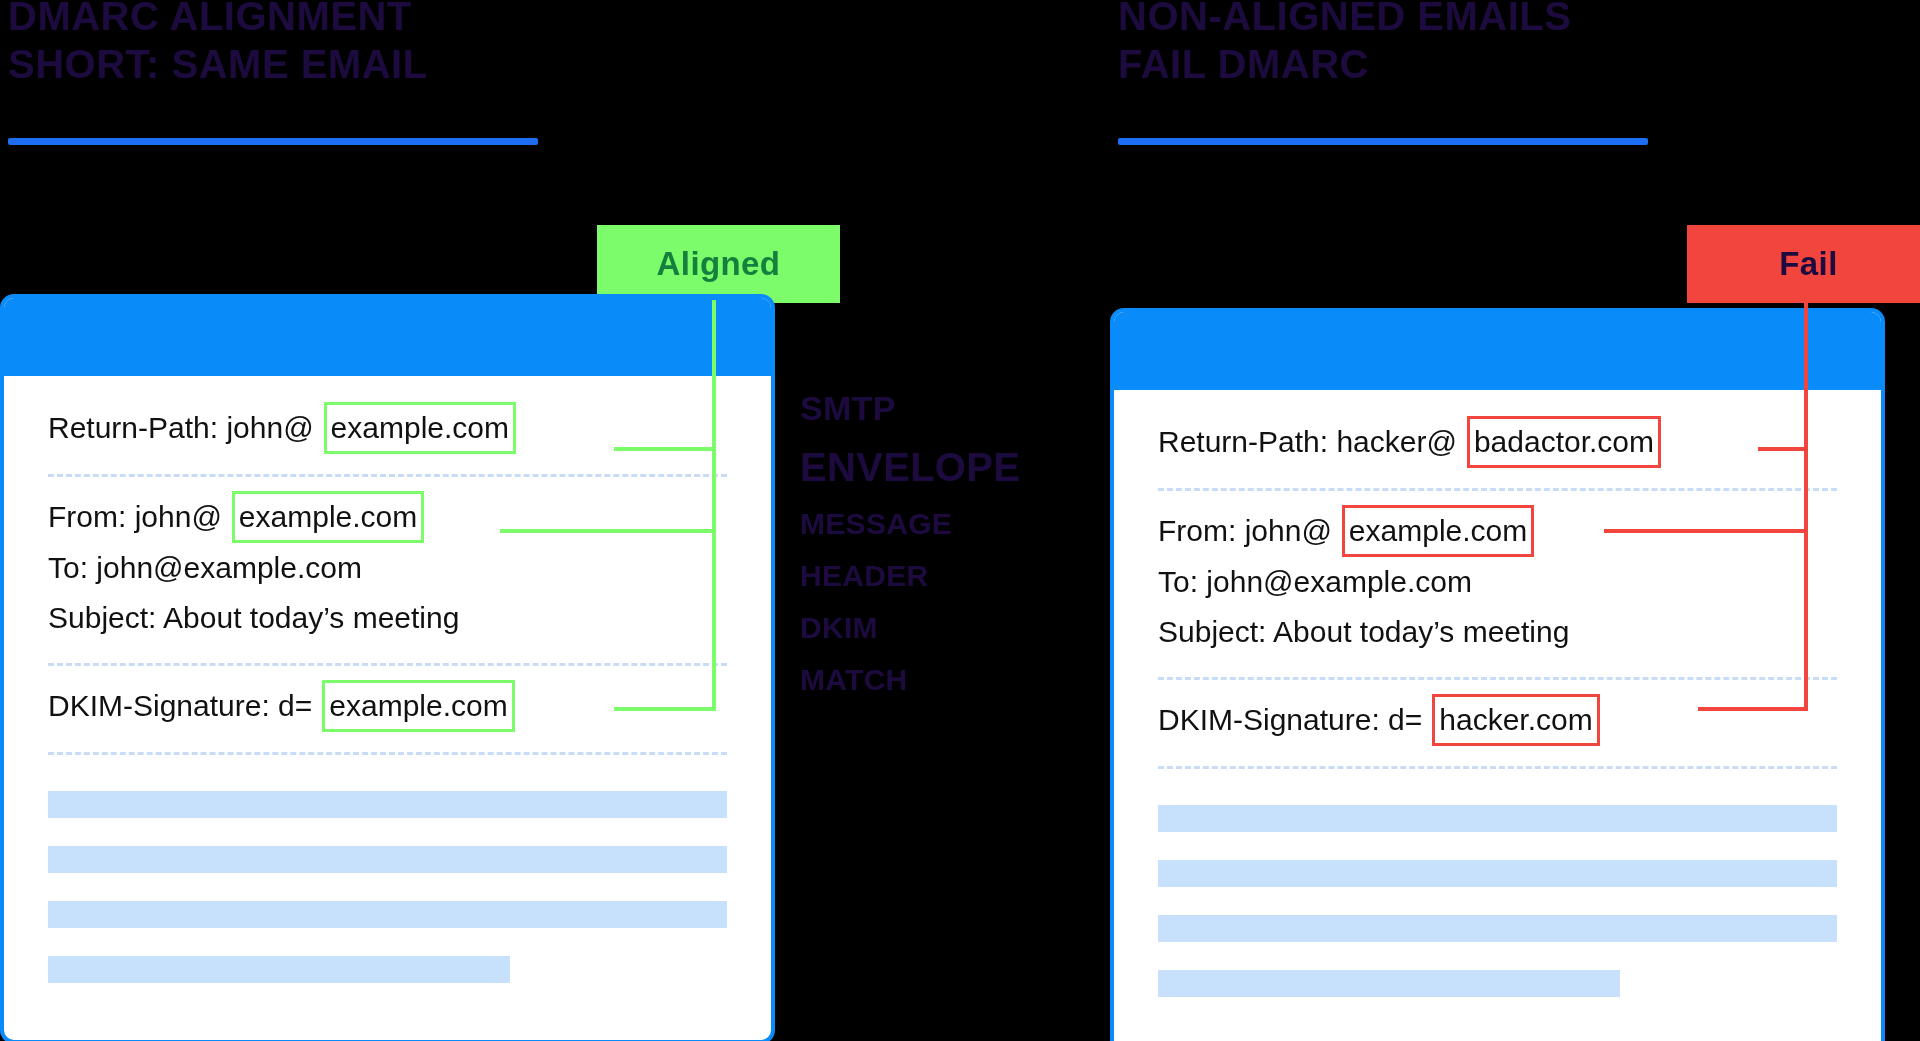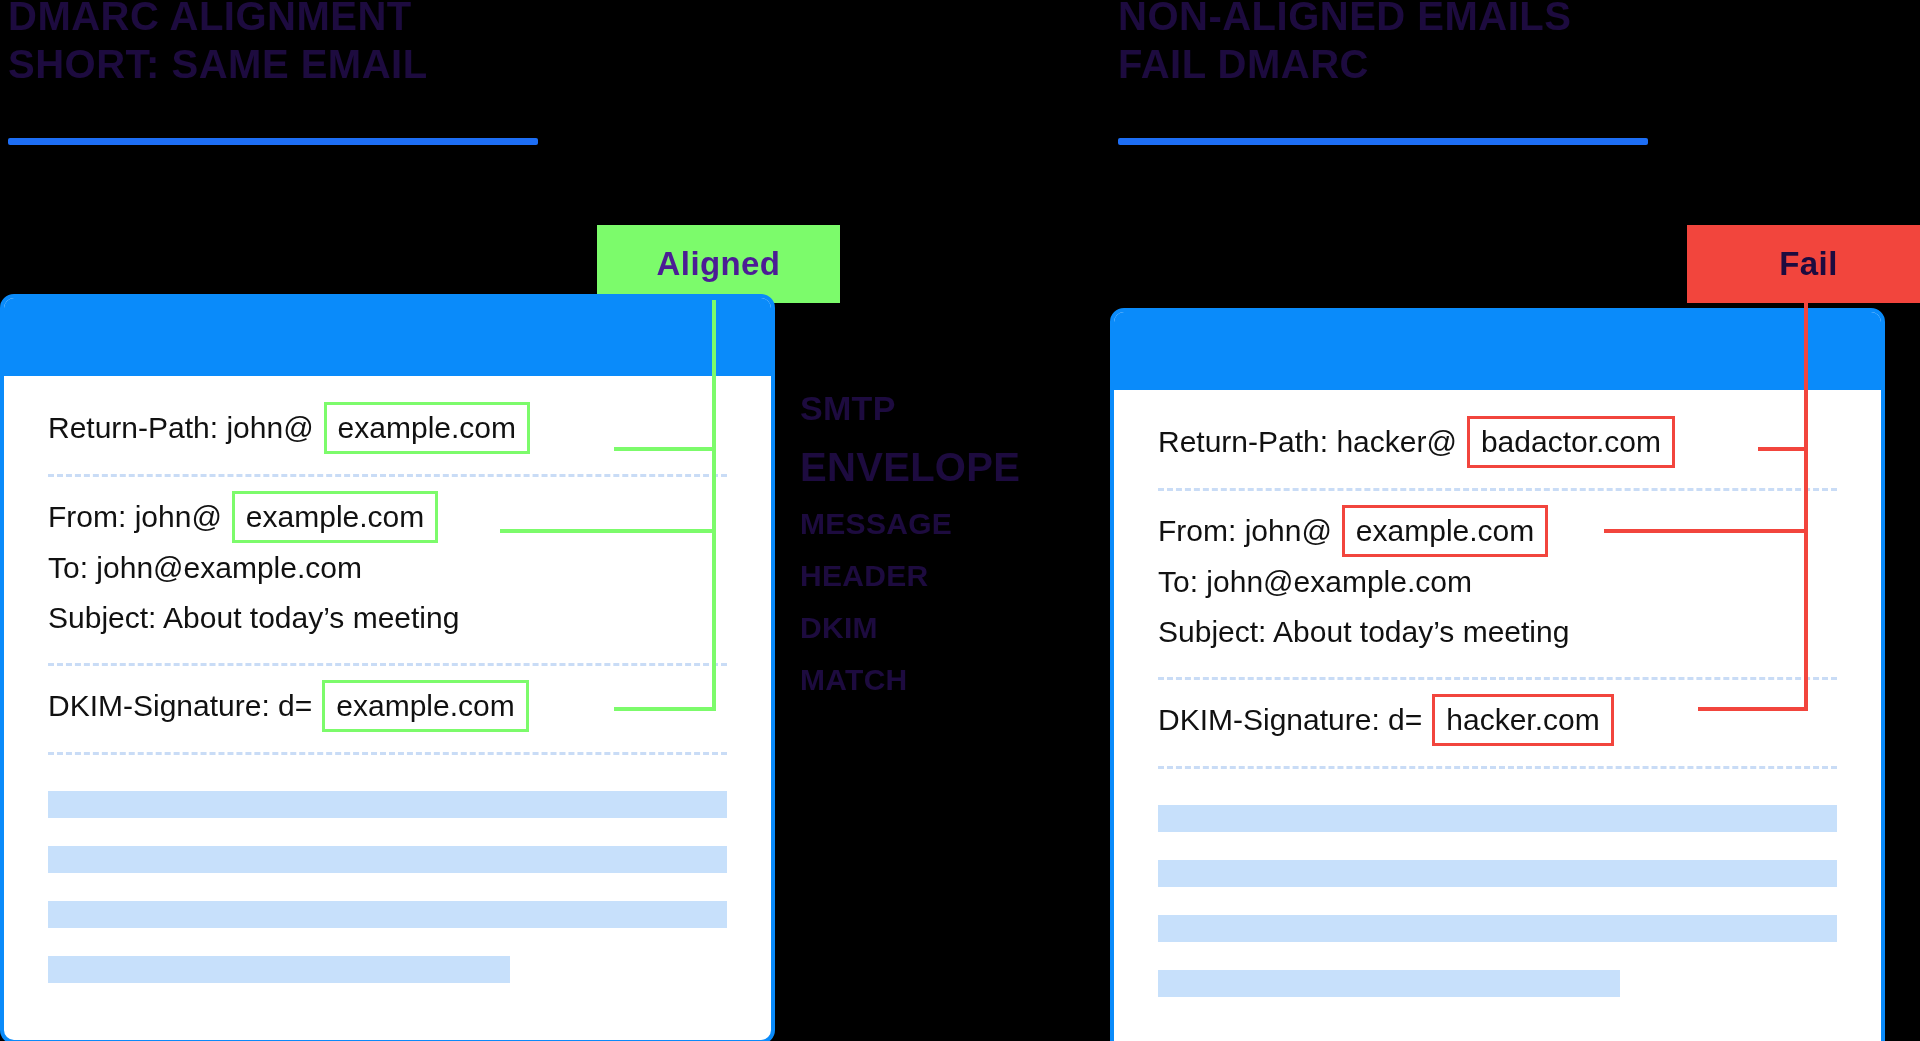--- a/index.html
+++ b/index.html
@@ -46,21 +46,21 @@
   }
   .rule-left  { left: 8px;  top: 138px; width: 530px; }
   .rule-right { left: 1118px; top: 138px; width: 530px; }
 
   
   .badge {
     position: absolute;
     display: flex;
     align-items: center;
     justify-content: center;
-    color: #4c1d95;
+    color: #15803d;
     font-weight: 800;
     font-size: 33px;
     letter-spacing: 0.4px;
     height: 78px;
   }
   .badge-aligned {
     left: 597px;
     top: 225px;
     width: 243px;
     background: #7cfb6b;
@@ -102,21 +102,21 @@
     white-space: nowrap;
     display: flex;
     align-items: center;
     flex-wrap: nowrap;
   }
   .hdr-label { }
   .hdr-plain { }
 
   .chip {
     display: inline-block;
-    padding: 2px 11px;
+    padding: 2px 4px;
     margin-left: 10px;
     border: 3px solid #7cfb6b;
     box-sizing: border-box;
     line-height: 42px;
     background: #ffffff;
   }
   .chip-fail { border-color: #f2453d; }
 
   .divider {
     border-top: 3px dashed #c9dcf6;

